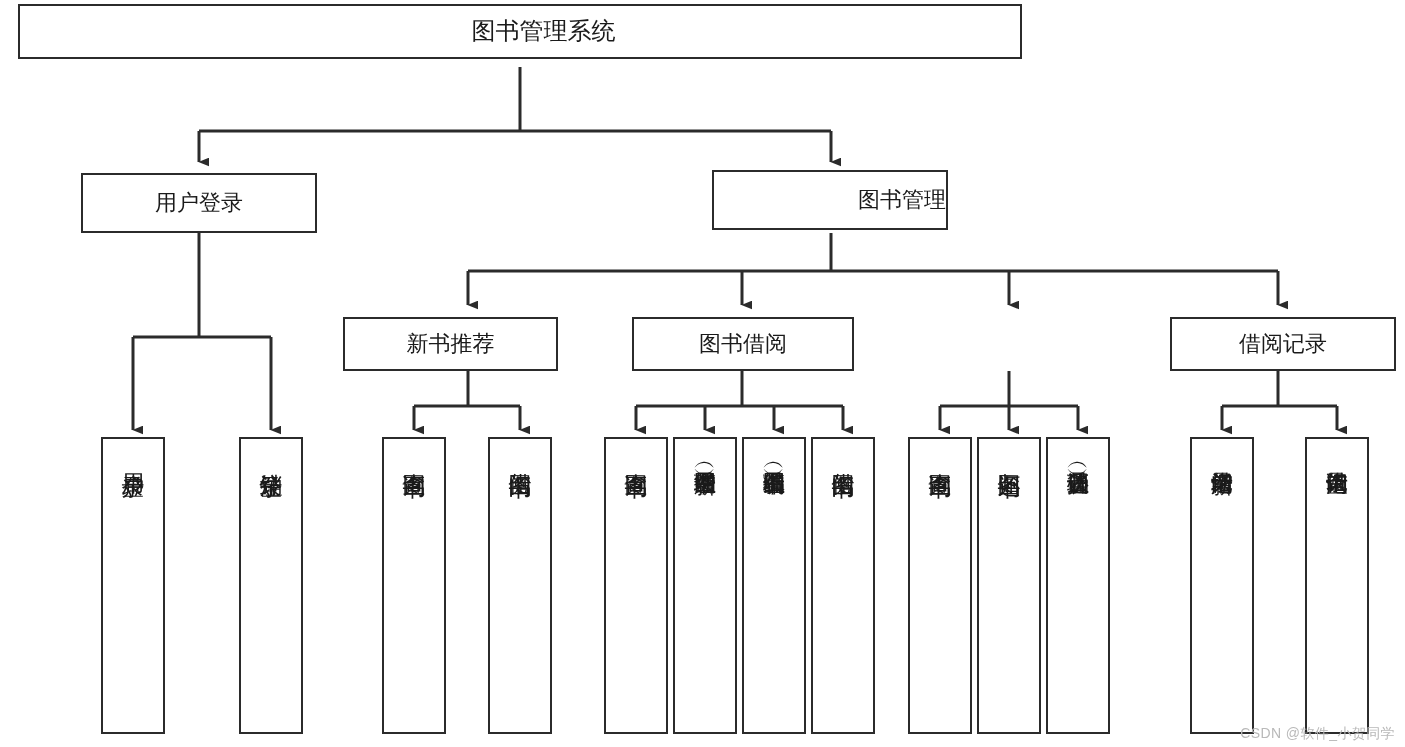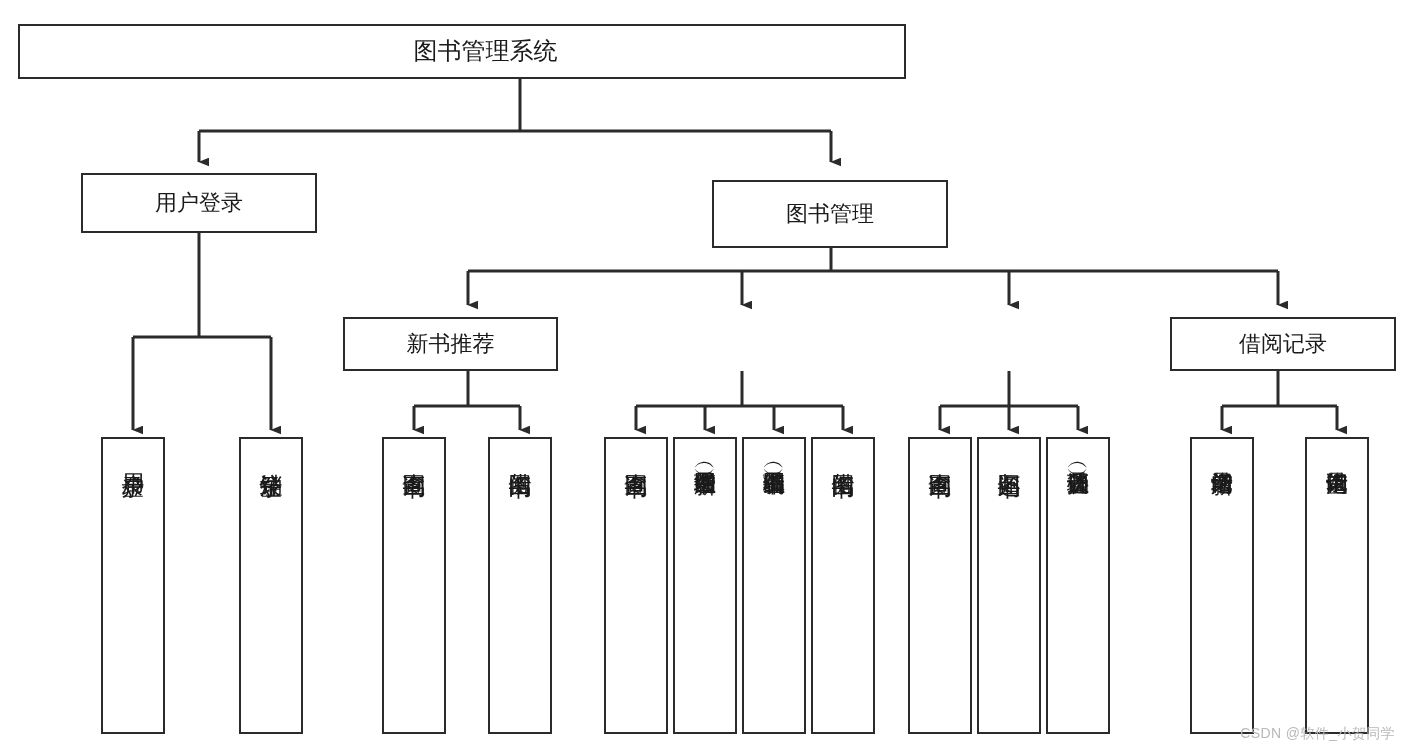--- a/index.html
+++ b/index.html
@@ -123,34 +123,37 @@
       <path d="M1009,406 L1009,430" marker-end="url(#arrowhead)"></path>
       <path d="M1078,406 L1078,430" marker-end="url(#arrowhead)"></path>
 
       <path d="M1278,371 L1278,406"></path>
       <path d="M1222,406 L1337,406"></path>
       <path d="M1222,406 L1222,430" marker-end="url(#arrowhead)"></path>
       <path d="M1337,406 L1337,430" marker-end="url(#arrowhead)"></path>
     </g>
   </svg>
 
-  <div class="node-box node-root" style="left:18px; top:24px; width:888px; height:55px;padding-left:47px;">
+  <div class="node-box node-root" style="left:18px; top:4px; width:1004px; height:55px;padding-left:47px;">
     <span class="node-label">图书管理系统</span>
   </div>
 
   <div class="node-box node-level1" style="left:81px; top:173px; width:236px; height:60px;">
     <span class="node-label">用户登录</span>
   </div>
-  <div class="node-box node-level1" style="left:712px; top:180px; width:236px; height:68px;">
+  <div class="node-box node-level1" style="left:712px; top:170px; width:236px; height:60px;justify-content:flex-end;">
     <span class="node-label">图书管理</span>
   </div>
 
   <div class="node-box node-level2" style="left:343px; top:317px; width:215px; height:54px;">
     <span class="node-label">新书推荐</span>
   </div>
+  <div class="node-box node-level2" style="left:632px; top:317px; width:222px; height:54px;">
+    <span class="node-label">图书借阅</span>
+  </div>
   <div class="node-box node-level2" style="left:1170px; top:317px; width:226px; height:54px;">
     <span class="node-label">借阅记录</span>
   </div>
 
   <div class="node-box node-leaf" style="left:101px; top:437px; width:64px; height:297px;">
     <span class="node-label">用户登录</span>
   </div>
   <div class="node-box node-leaf" style="left:239px; top:437px; width:64px; height:297px;">
     <span class="node-label">注销登录</span>
   </div>

